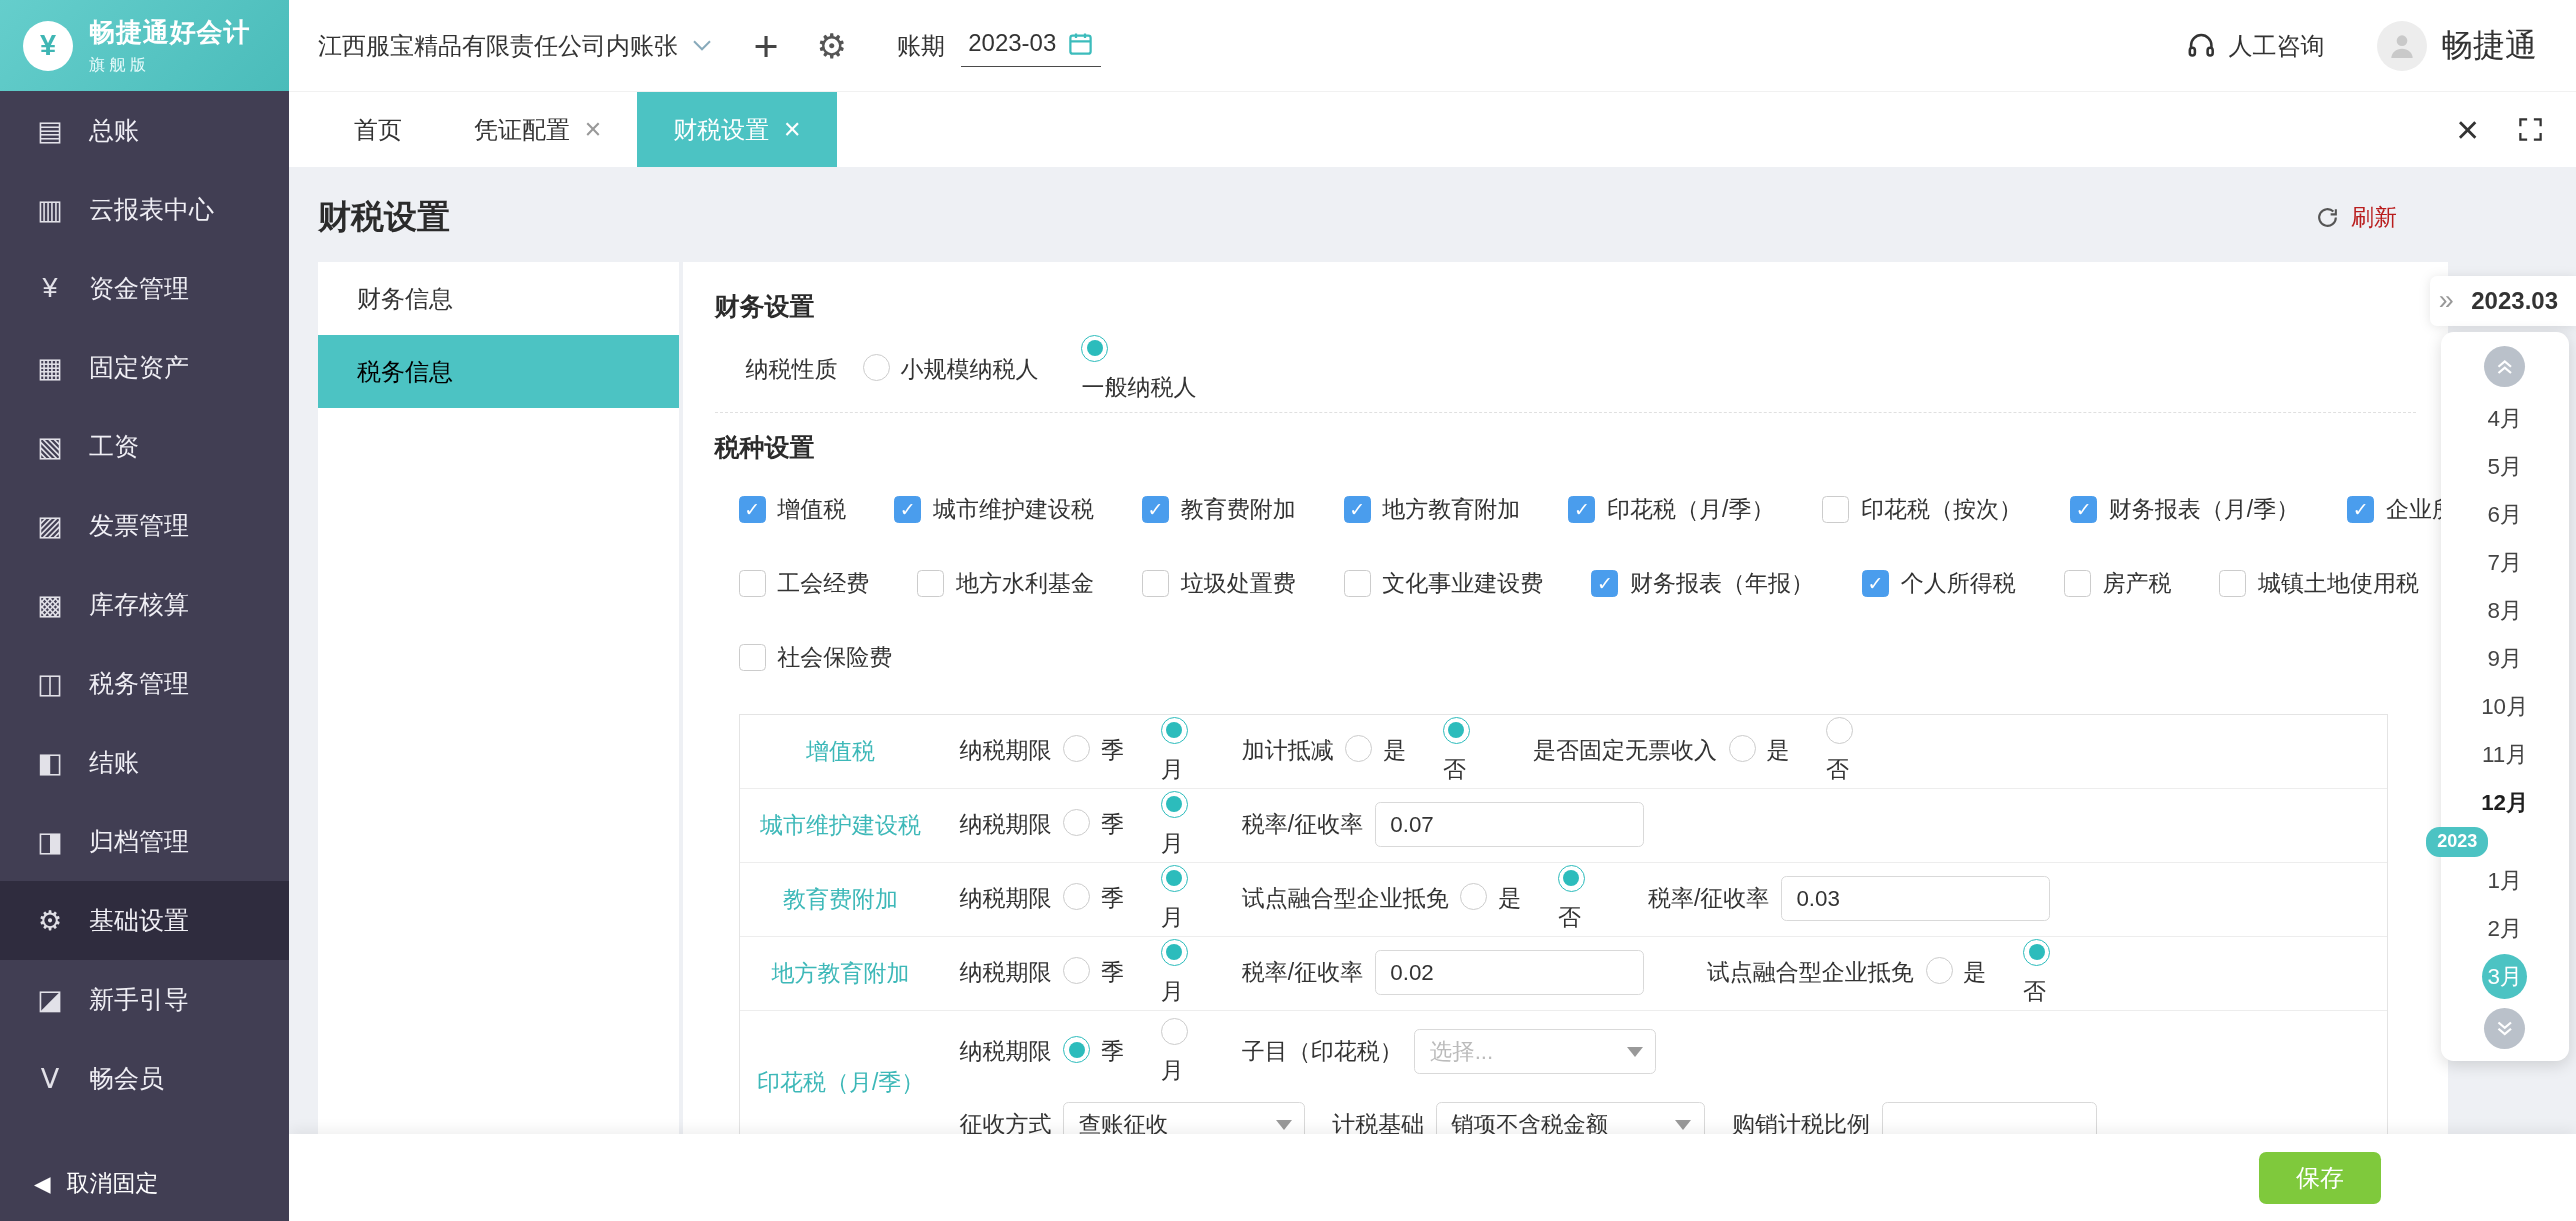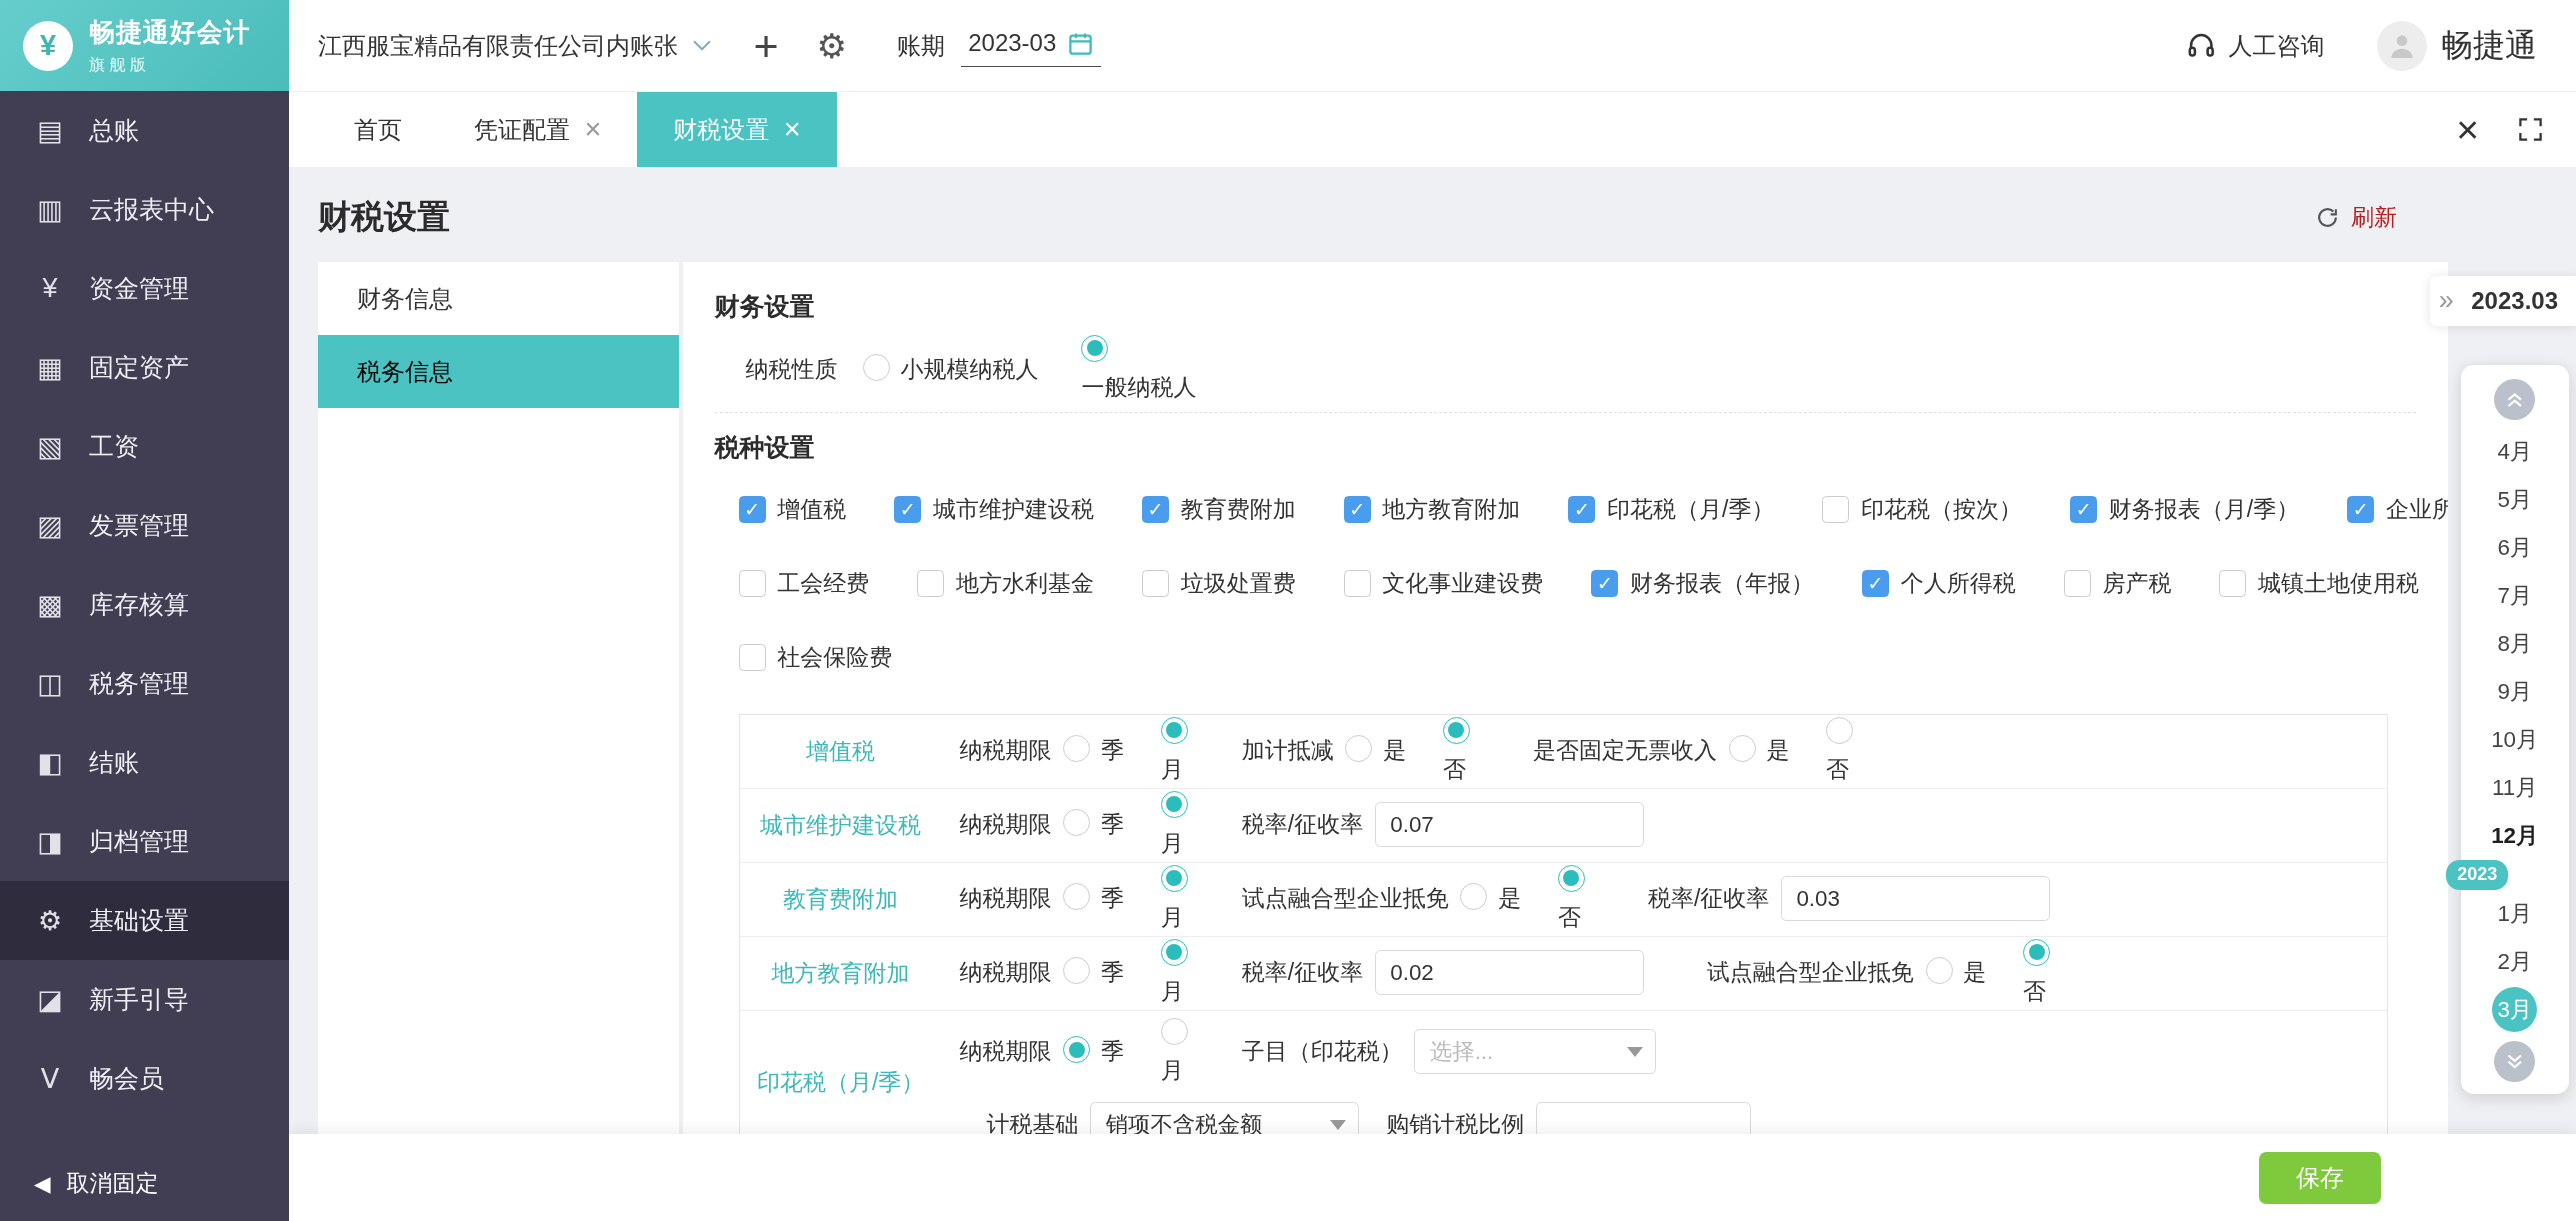--- a/index.html
+++ b/index.html
@@ -90,21 +90,21 @@
   .select .ph{color:#bbb;}
   .caret{width:0;height:0;border-left:8px solid transparent;border-right:8px solid transparent;border-top:10px solid #999;flex:none;}
 
   .save-bar{flex:1;min-height:79px;background:#fff;box-shadow:0 -5.4px 12.6px rgba(0,0,0,.06);display:flex;align-items:center;justify-content:flex-end;padding-right:195px;position:relative;z-index:3;}
   .save-btn{width:122px;height:52px;background:#7fc93c;color:#fff;border:none;border-radius:7.2px;font-size:24px;font-family:inherit;cursor:pointer;}
 
   
   .period-current{position:absolute;top:276px;right:0;display:flex;align-items:stretch;z-index:6;filter:drop-shadow(0 1.8px 5.4px rgba(0,0,0,.10));}
   .period-expand{width:32px;background:#fff;display:flex;align-items:center;justify-content:center;color:#999;font-size:27px;border-radius:7.2px 0 0 7.2px;cursor:pointer;}
   .period-value{background:#fff;padding:10.8px 18px 10.8px 9px;font-weight:bold;font-size:24px;color:#333;}
-  .month-panel{position:absolute;top:365px;right:7.2px;width:108px;background:#fff;border-radius:12.6px;box-shadow:0 3.6px 16px rgba(0,0,0,.14);padding:14.4px 0 12.6px 0;display:flex;flex-direction:column;align-items:center;z-index:6;}
+  .month-panel{position:absolute;top:332px;right:7.2px;width:128px;background:#fff;border-radius:12.6px;box-shadow:0 3.6px 16px rgba(0,0,0,.14);padding:14.4px 0 12.6px 0;display:flex;flex-direction:column;align-items:center;z-index:6;}
   .scroll-btn{width:41px;height:41px;border-radius:50%;background:#bac1ca;display:flex;align-items:center;justify-content:center;cursor:pointer;flex:none;}
   .scroll-btn.up{margin-bottom:7.2px;}
   .scroll-btn.down{margin-top:7.2px;}
   .month-item{height:48px;width:100%;display:flex;align-items:center;justify-content:center;font-size:22.4px;color:#444;cursor:pointer;}
   .month-item.bold{font-weight:bold;color:#1e1e1e;}
   .month-item.selected span{width:45px;height:45px;background:#4cc3c3;border-radius:50%;color:#fff;display:flex;align-items:center;justify-content:center;}
   .year-badge{align-self:flex-start;margin:0 0 0 -14.4px;background:#4cc3c3;color:#fff;font-size:18px;font-weight:bold;padding:4.5px 10.8px;border-radius:13.5px;z-index:7;}
 </style>
 </head>
 <body>
@@ -500,20 +500,27 @@
                   </div>
                   <div class="grp ml60">
                     <span>子目（印花税）</span>
                     <div class="select sel270">
                         <span class="ph">选择...</span>
                         <span class="caret"></span>
                       </div>
                   </div>
                 </div>
                 <div class="tline">
+                  <div class="grp">
+                    <span>征收方式</span>
+                    <div class="select sel270">
+                        <span>查账征收</span>
+                        <span class="caret"></span>
+                      </div>
+                  </div>
                   <div class="grp ml30">
                     <span>计税基础</span>
                     <div class="select sel300">
                         <span>销项不含税金额</span>
                         <span class="caret"></span>
                       </div>
                   </div>
                   <div class="grp ml30">
                     <span>购销计税比例</span>
                     <input class="tinput w240" style="">

